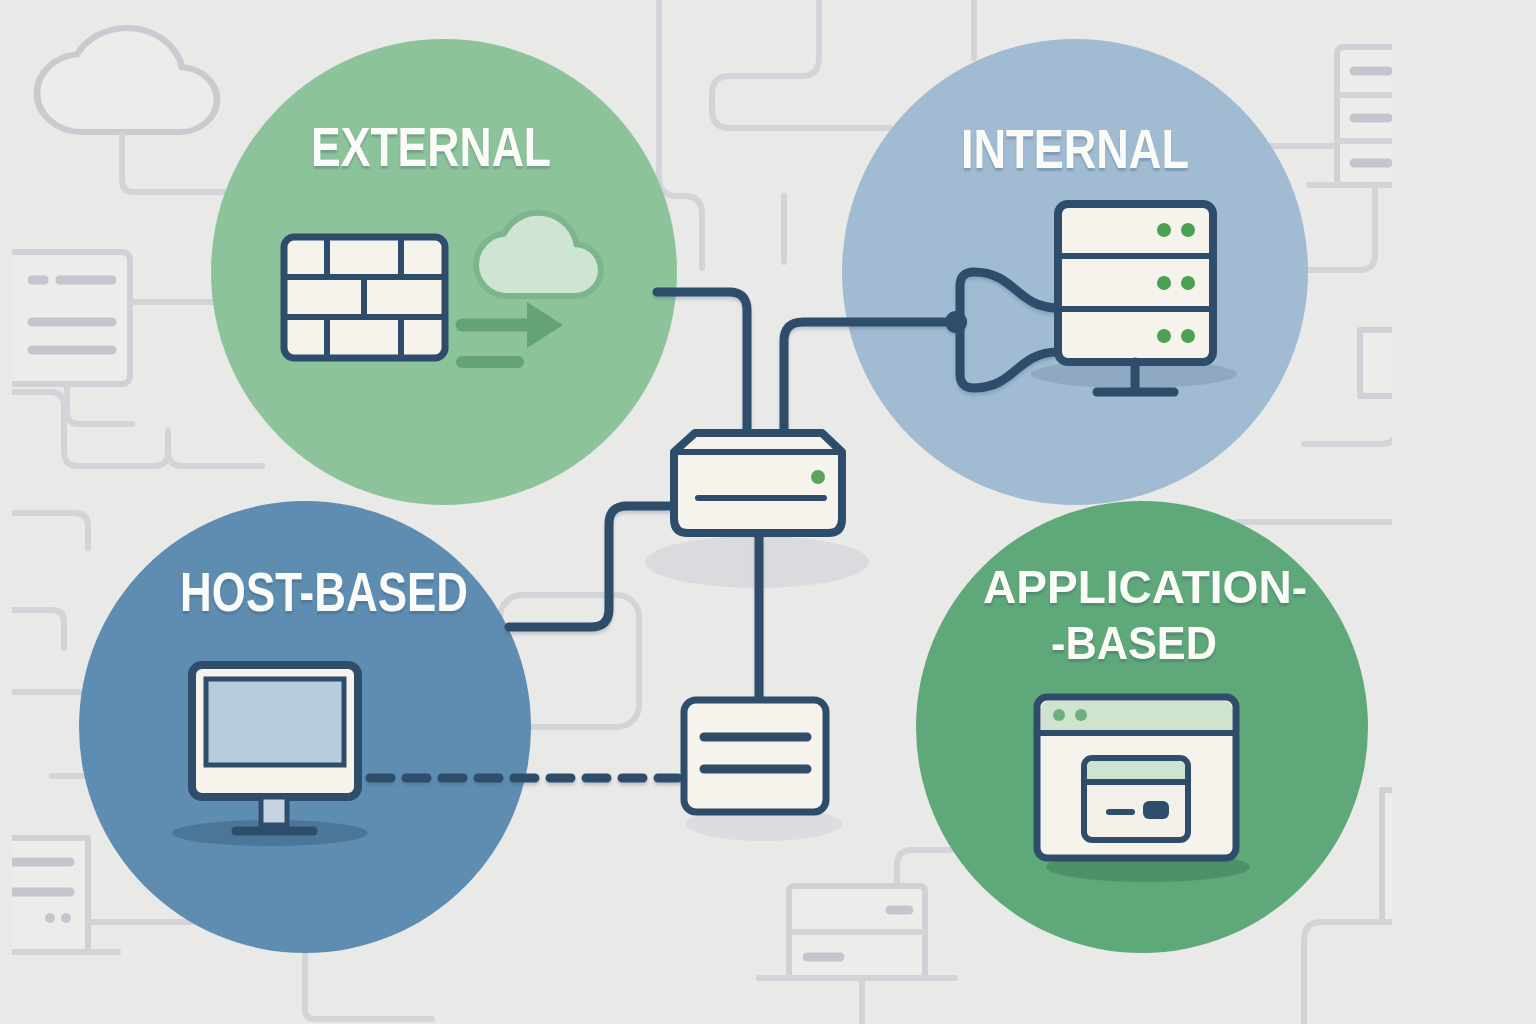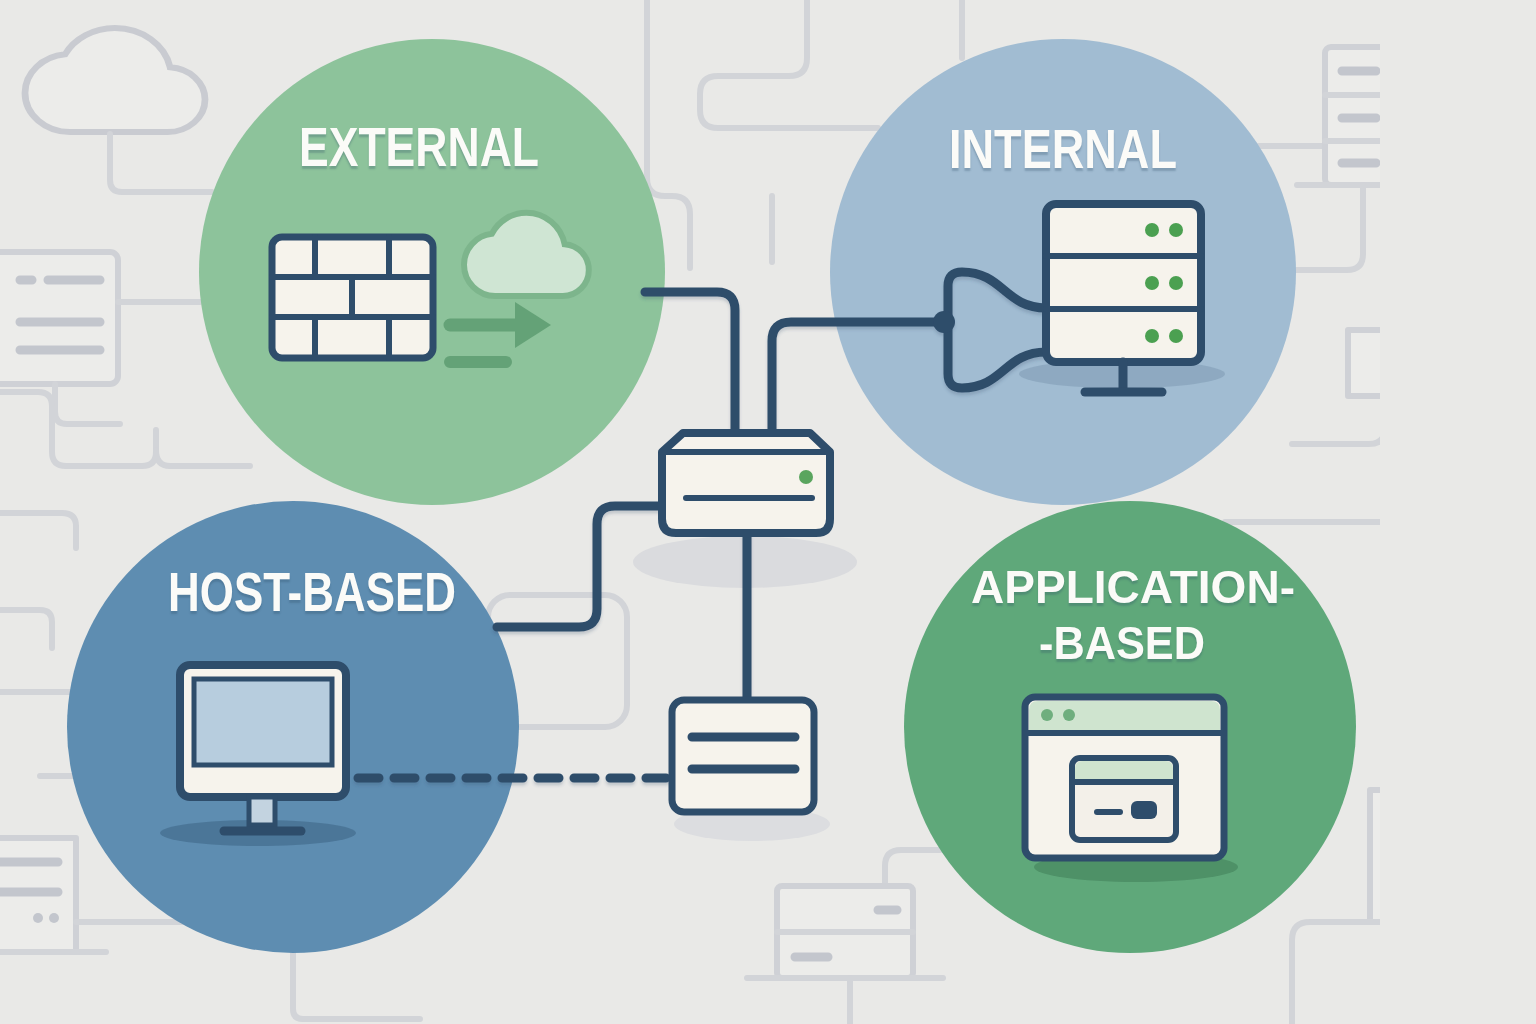--- a/index.html
+++ b/index.html
@@ -1,16 +1,16 @@
 <!DOCTYPE html>
 <html><head>
 <meta charset="utf-8">
 <style>
   html,body { margin:0; padding:0; background:#e9e9e7; }
-  .stage { width:1380px; height:1024px; position:relative; overflow:hidden; }
+  .stage { width:1380px; height:1024px; position:relative; overflow:hidden;margin-left:12px; }
   svg { display:block; }
 
   
   .deco       { stroke:#d2d4d8; stroke-width:6; fill:none; stroke-linecap:round; stroke-linejoin:round; }
   .deco-box   { fill:#ececea; stroke:#cfd1d6; stroke-width:6; stroke-linejoin:round; }
   .deco-dash  { stroke:#c3c6cd; stroke-width:9; fill:none; stroke-linecap:round; }
   .deco-dot   { fill:#c3c6cd; stroke:none; }
 
   
   .navy-line  { stroke:#2e4d6b; stroke-width:9; fill:none; stroke-linecap:round; stroke-linejoin:round; }

